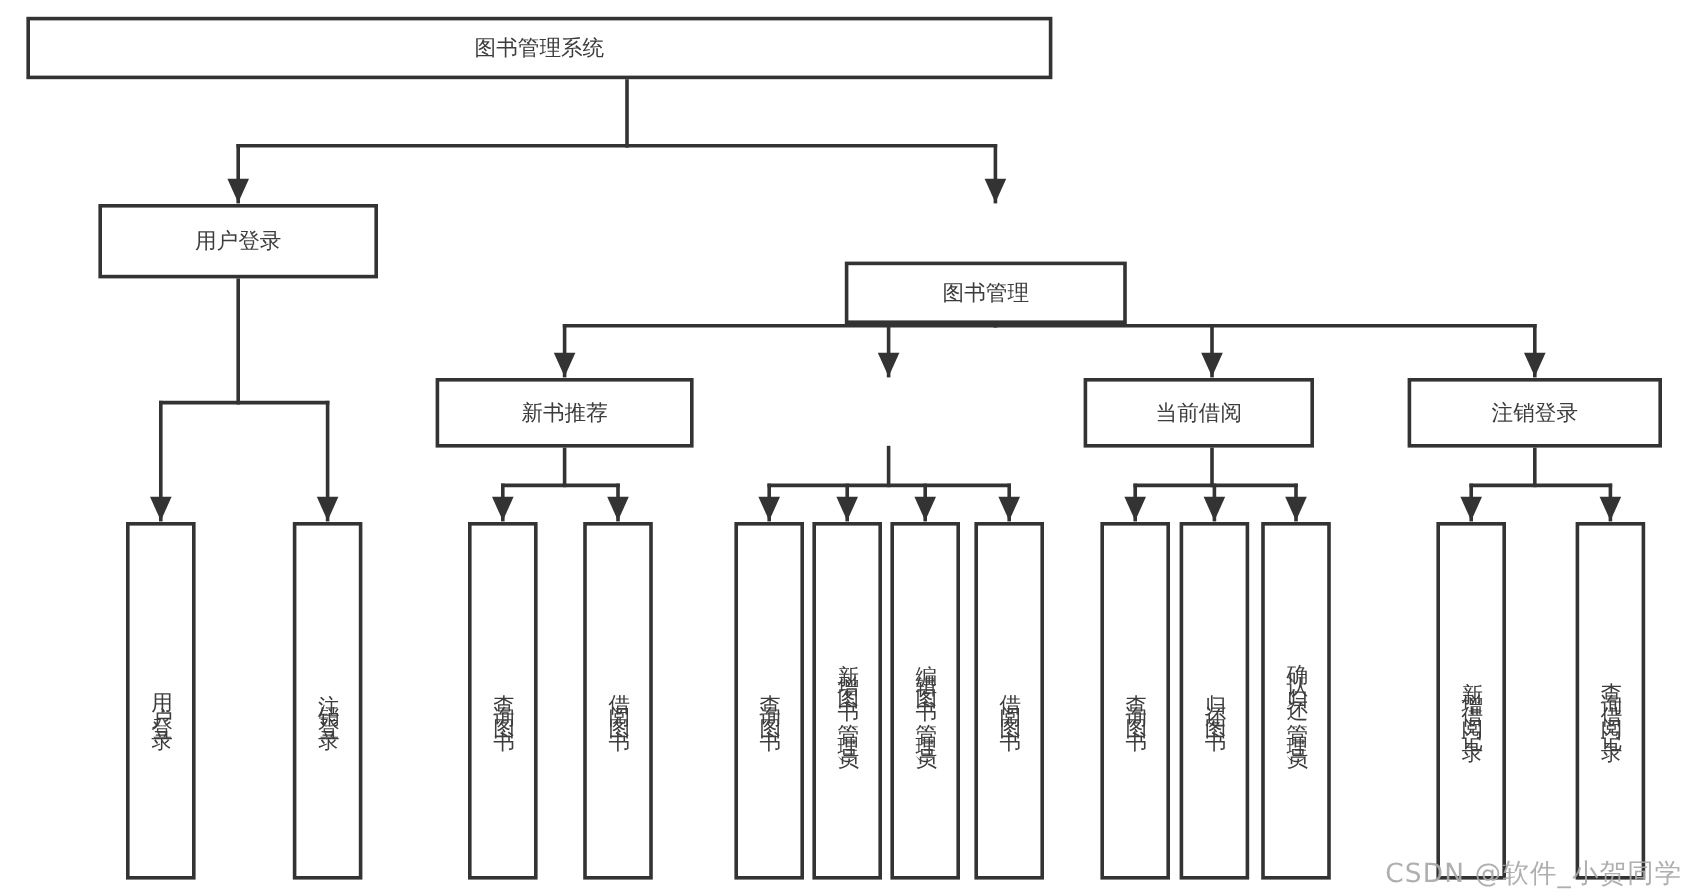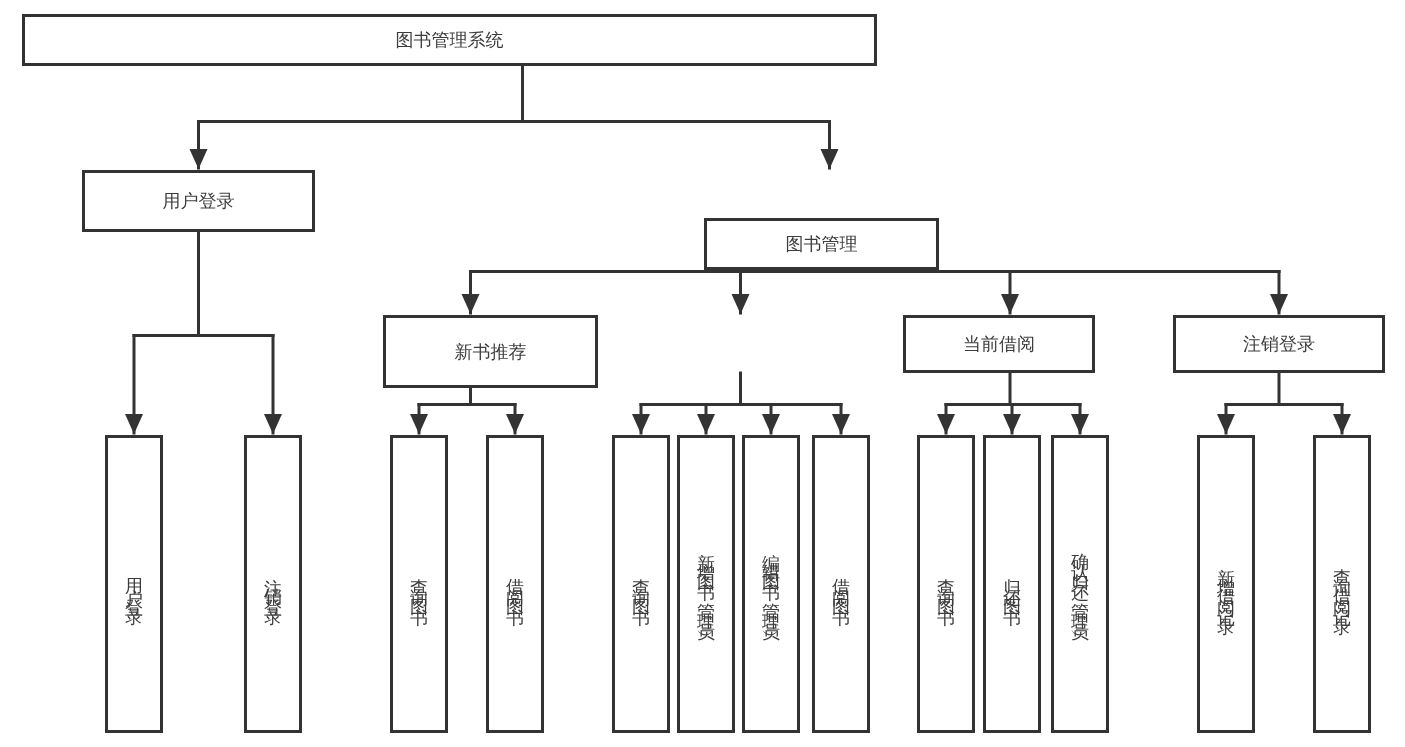--- a/index.html
+++ b/index.html
@@ -29,21 +29,21 @@
     font-size:18px;
     color:#3c3c3c;
     white-space:nowrap;
   }
   
   .n-root{left:22px;top:14px;width:855px;height:52px;}
   
   .n-login{left:82px;top:170px;width:233px;height:62px;}
   .n-mgmt{left:704px;top:170px;width:235px;height:52px;margin-top:48px;}
   
-  .n-sec0{left:363px;top:315px;width:215px;height:73px;margin-left:20px;}
+  .n-sec0{left:363px;top:315px;width:215px;height:58px;}
   .n-sec1{left:635px;top:315px;width:211px;height:58px;}
   .n-sec2{left:903px;top:315px;width:192px;height:58px;}
   .n-sec3{left:1173px;top:315px;width:212px;height:58px;}
   
   .vnode{top:435px;width:58px;height:298px;}
   .n-l-a0{left:105px;} .n-l-a1{left:244px;}
   .n-l-b0{left:390px;} .n-l-b1{left:486px;}
   .n-l-c0{left:612px;} .n-l-c1{left:677px;} .n-l-c2{left:742px;} .n-l-c3{left:812px;}
   .n-l-d0{left:917px;} .n-l-d1{left:983px;} .n-l-d2{left:1051px;}
   .n-l-e0{left:1197px;} .n-l-e1{left:1313px;}
@@ -170,14 +170,15 @@
     <span class="vlabel">确认归还（管理员）</span>
   </div>
 
   <div class="node vnode n-l-e0">
     <span class="vlabel">新增借阅记录</span>
   </div>
   <div class="node vnode n-l-e1">
     <span class="vlabel">查询借阅记录</span>
   </div>
 
+  <div class="watermark">CSDN @软件_小贺同学</div>
 
 </div>
 
 </body></html>

